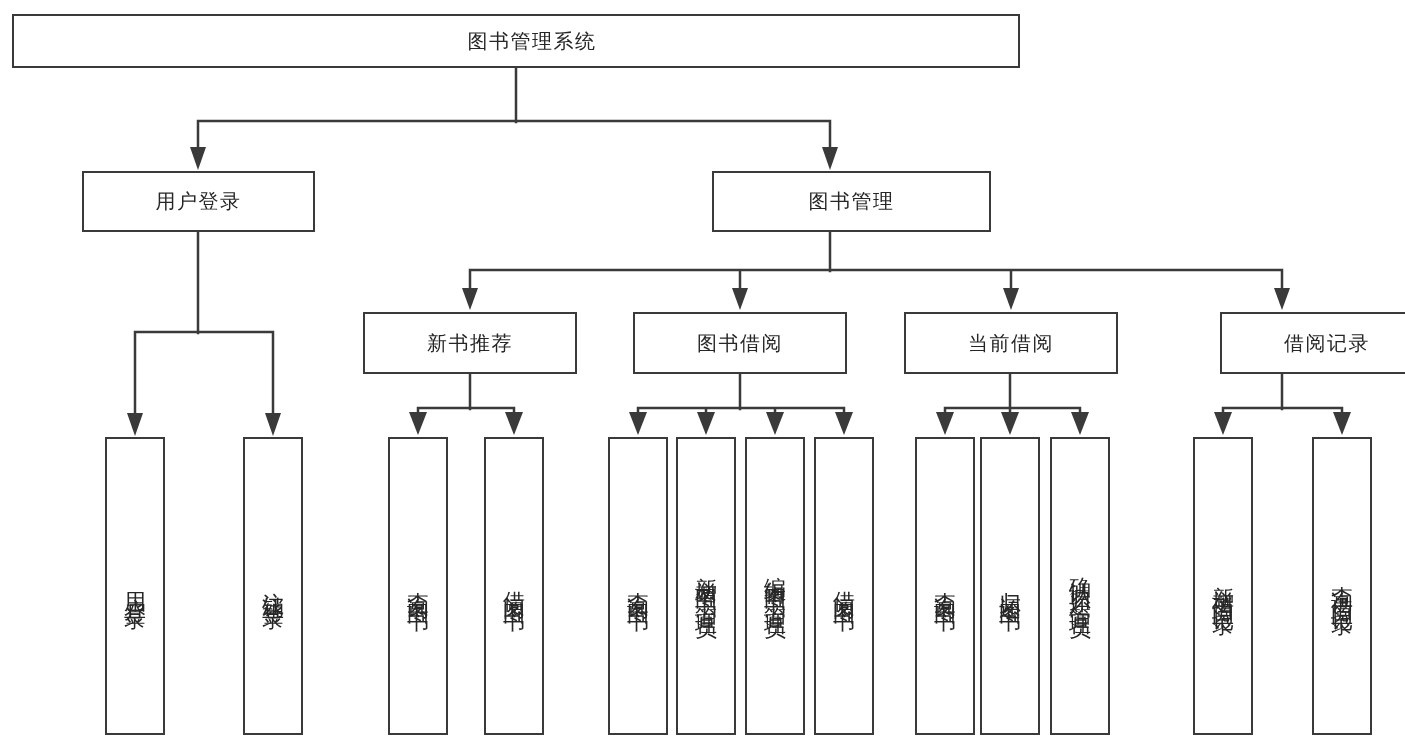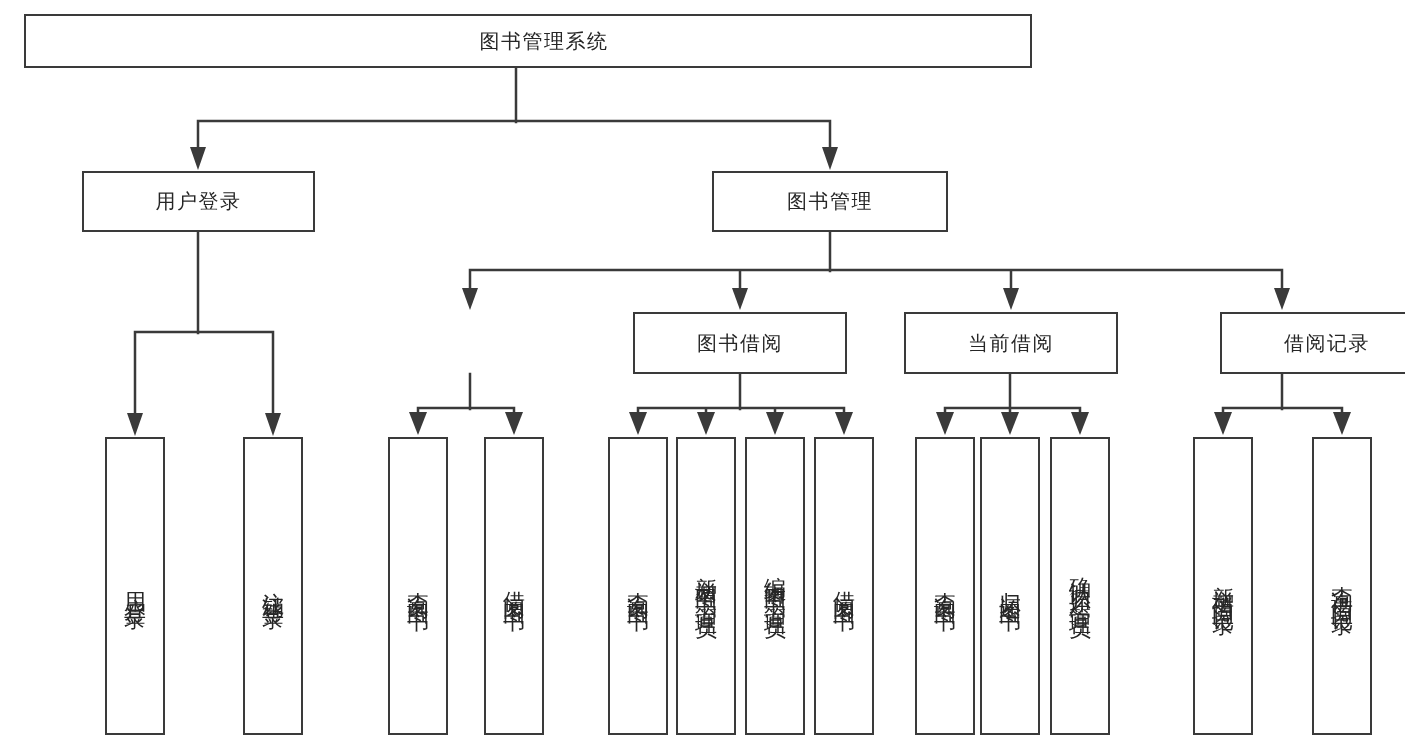--- a/index.html
+++ b/index.html
@@ -62,25 +62,26 @@
       <polygon points="766,412 784,412 775,435"></polygon>
       <polygon points="835,412 853,412 844,435"></polygon>
       <polygon points="936,412 954,412 945,435"></polygon>
       <polygon points="1001,412 1019,412 1010,435"></polygon>
       <polygon points="1071,412 1089,412 1080,435"></polygon>
       <polygon points="1214,412 1232,412 1223,435"></polygon>
       <polygon points="1333,412 1351,412 1342,435"></polygon>
     </g>
   </svg>
 
-  <div class="node hnode" style="left:24px;top:14px;width:1008px;height:54px;padding-left:32px;">图书管理系统</div>
+  <div class="node hnode" style="left:12px;top:14px;width:1008px;height:54px;padding-left:32px;">图书管理系统</div>
 
   <div class="node hnode" style="left:82px;top:171px;width:233px;height:61px;">用户登录</div>
-  <div class="node hnode" style="left:712px;top:171px;width:236px;height:61px;">图书管理</div>
+  <div class="node hnode" style="left:712px;top:171px;width:279px;height:61px;">图书管理</div>
 
+  <div class="node hnode" style="left:363px;top:312px;width:214px;height:62px;">新书推荐</div>
   <div class="node hnode" style="left:904px;top:312px;width:214px;height:62px;">当前借阅</div>
   <div class="node hnode" style="left:633px;top:312px;width:214px;height:62px;">图书借阅</div>
   <div class="node hnode" style="left:1175px;top:312px;width:214px;height:62px;margin-left:45px;">借阅记录</div>
 
   <div class="node leaf" style="left:105px;top:437px;width:60px;height:298px;">用户登录</div>
   <div class="node leaf" style="left:243px;top:437px;width:60px;height:298px;">注销登录</div>
 
   <div class="node leaf" style="left:388px;top:437px;width:60px;height:298px;">查询图书</div>
   <div class="node leaf" style="left:484px;top:437px;width:60px;height:298px;">借阅图书</div>
 

